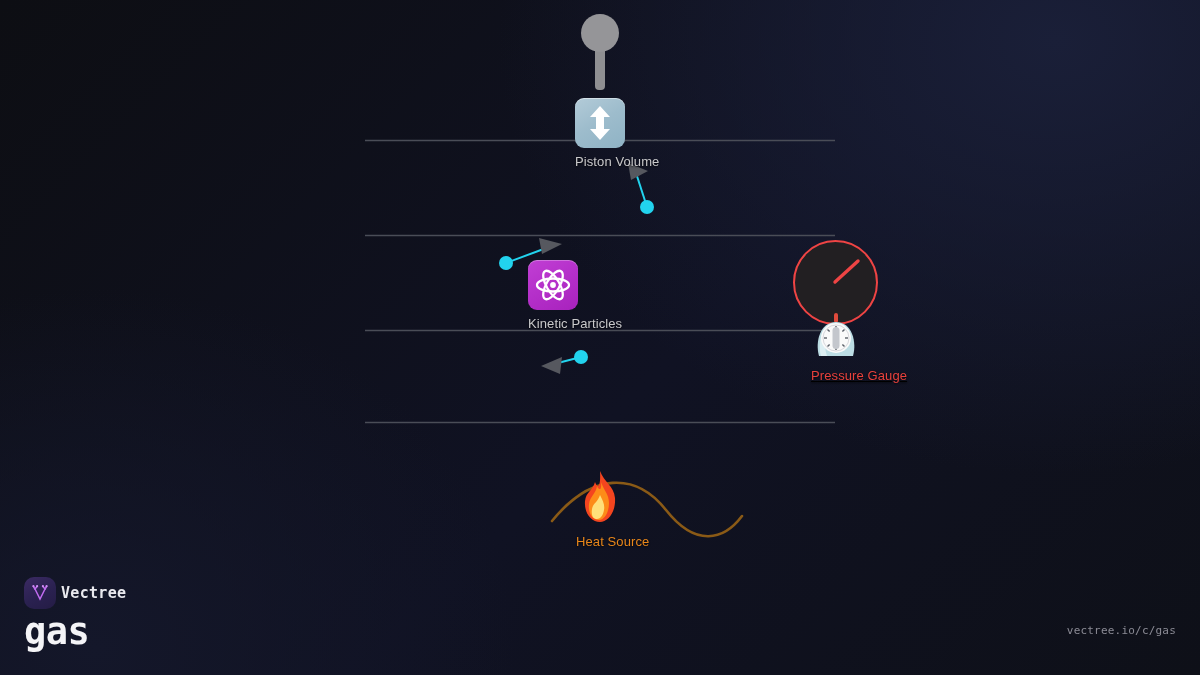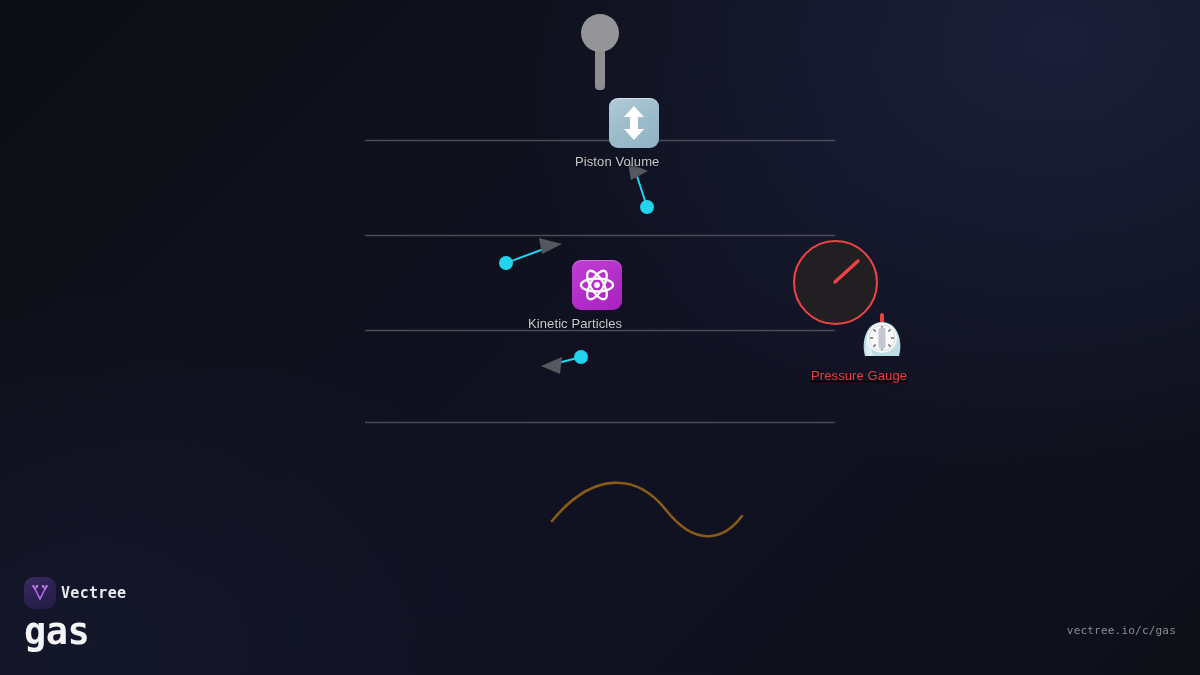--- a/index.html
+++ b/index.html
@@ -13,21 +13,21 @@
     background:
       radial-gradient(ellipse 900px 700px at 88% 6%, #1a1f38 0%, rgba(26,31,56,0) 62%),
       radial-gradient(ellipse 700px 600px at 8% 96%, #14172a 0%, rgba(20,23,42,0) 60%),
       linear-gradient(135deg, #0d0e13 0%, #101223 55%, #0e1018 100%);
   }
 
   
   #canvas { position:absolute; inset:0; }
 
   
-  .node { position:absolute; display:flex; flex-direction:column; align-items:flex-end; }
+  .node { position:absolute; display:flex; flex-direction:column; align-items:flex-start; }
   .tile {
     width:50px; height:50px; border-radius:9px;
     display:flex; align-items:center; justify-content:center;
     font-size:34px; line-height:1;
     font-family:"DejaVu Sans", sans-serif;
   }
   .tile.piston {
     background:linear-gradient(150deg,#b3cbd8 0%,#9dbccc 48%,#8fb3c5 100%);
     box-shadow:inset 0 1px 0 rgba(255,255,255,.45);
   }
@@ -162,20 +162,30 @@
             <line x1="31.4" y1="32.4" x2="33.5" y2="34.5"></line>
           <line x1="33.5" y1="17.5" x2="31.4" y2="19.6"></line>
             <line x1="18.6" y1="32.4" x2="16.5" y2="34.5"></line>
         </g>
         <rect x="21.5" y="15" width="7" height="22" rx="3.5" fill="#c4c7cd"></rect>
       </svg>
     </div>
     <div class="label danger">Pressure Gauge</div>
   </div>
 
+  <div class="node" style="left:576px; top:470px;">
+    <div>
+      <svg width="48" height="54" viewBox="0 0 48 54">
+        <path d="M24 1 C28 12, 38 16, 39 28 C40 42, 32 52, 24 52 C15 52, 8 43, 9 31 C10 22, 17 20, 19 12 C21 18, 25 19, 24 1 Z" fill="#f4451f"></path>
+        <path d="M25 12 C28 21, 33 24, 33 33 C33 43, 28 50, 23 50 C16 50, 12 43, 13 34 C14 26, 20 24, 21 16 C23 21, 26 20, 25 12 Z" fill="#fd8c18"></path>
+        <path d="M24 25 C27 31, 29 35, 28 40 C27 46, 24 49, 21 49 C17 49, 15 45, 16 39 C17 33, 22 32, 24 25 Z" fill="#ffe07a"></path>
+      </svg>
+    </div>
+    <div class="label warn">Heat Source</div>
+  </div>
 
   <div id="brand">
     <div id="brand-logo">
       <svg width="20" height="20" viewBox="0 0 20 20">
         <g stroke="#c06cf0" stroke-width="1.5" fill="none" stroke-linecap="round">
           <path d="M5 6 L10 16 L15 6"></path>
           <path d="M5 6 L3.5 3.5"></path>
             <path d="M5 6 L7 3.5"></path>
           <path d="M15 6 L13 3.5"></path>
             <path d="M15 6 L16.5 3.5"></path>

